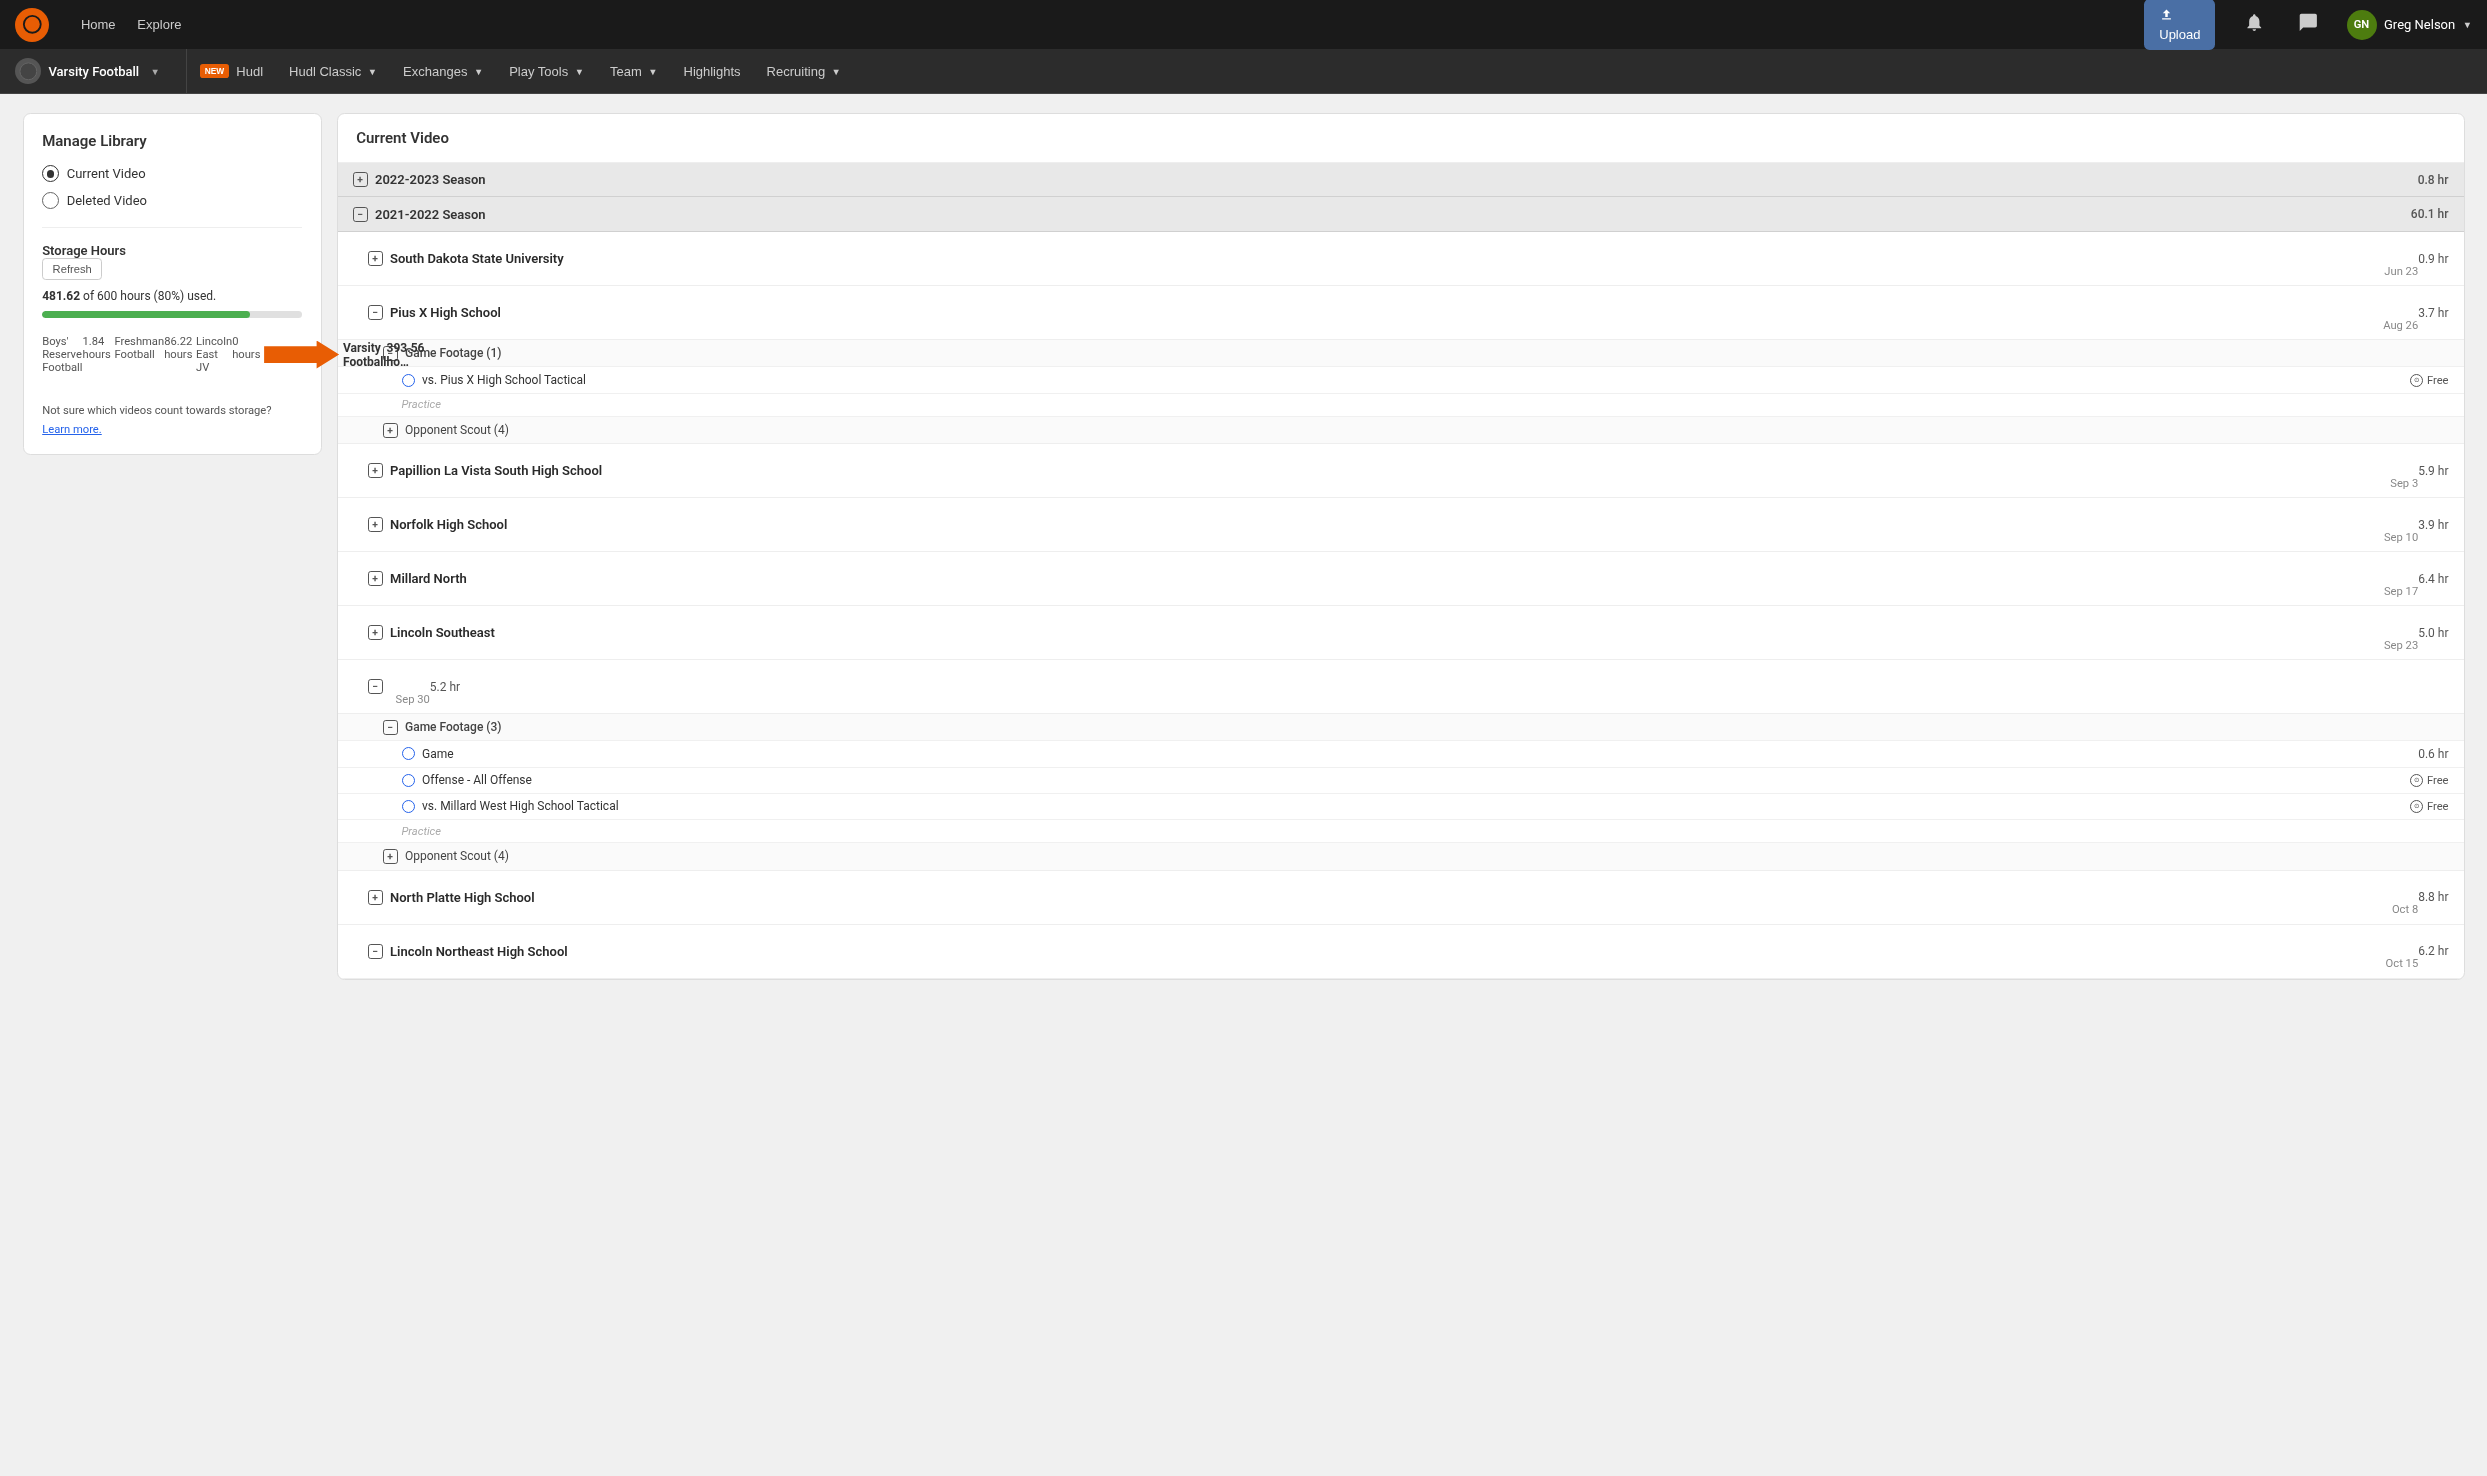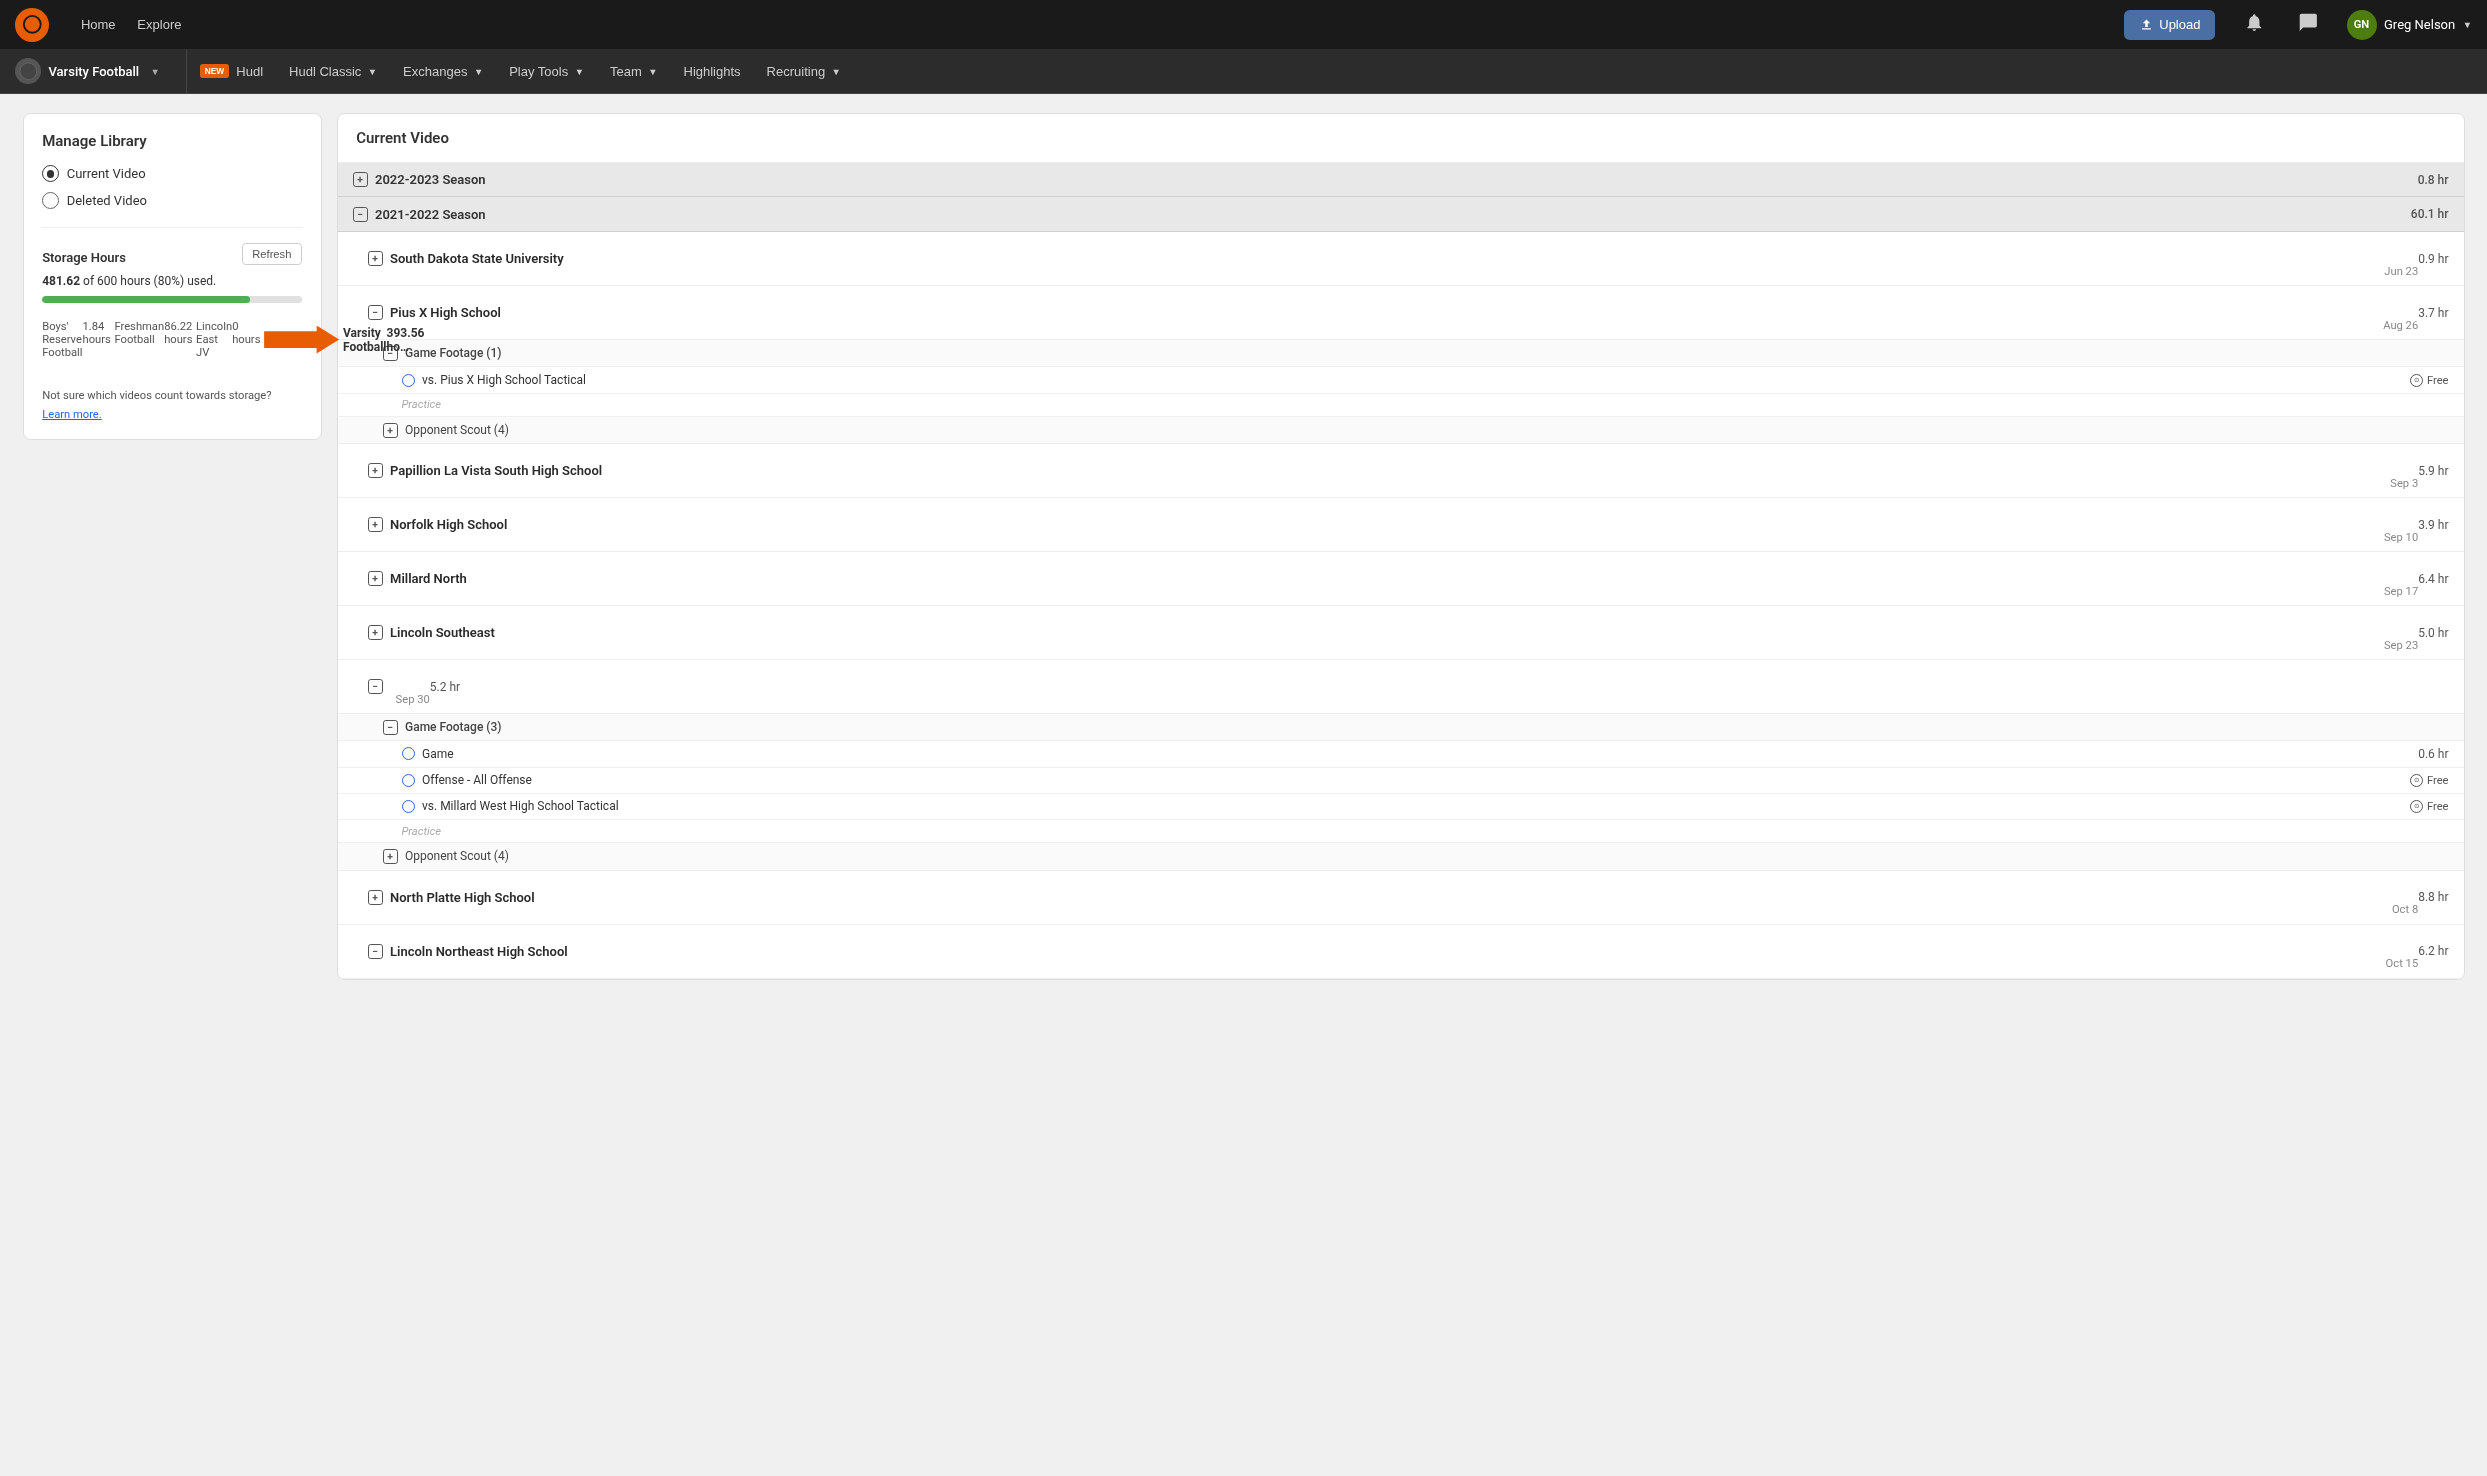--- a/index.html
+++ b/index.html
@@ -34,20 +34,21 @@
     .upload-btn {
       background: #4a6fa5;
       color: white;
       border: none;
       border-radius: 5.6px;
       padding: 7.5px 15px;
       cursor: pointer;
       display: flex; gap: 5.6px;
       font-size: 13px;
       font-weight: 500;
+      flex-direction: column;
     }
     .upload-icon-svg { width: 15px; height: 15px; fill: white; }
     .icon-btn {
       background: none; border: none; cursor: pointer;
       color: #ccc; font-size: 18.7px; padding: 5.6px;
       border-radius: 3.7px;
     }
     .user-area {
       display: flex; align-items: center; gap: 7.5px;
       color: #fff; cursor: pointer;
@@ -148,22 +149,23 @@
     .radio-circle.checked::after {
       content: '';
       width: 7.5px; height: 7.5px;
       background: #333;
       border-radius: 50%;
     }
     .radio-label { font-size: 13px; color: #333; }
     .divider { border: none; border-top: 0.9px solid #eee; margin: 15px 0; }
 
     .storage-header {
-      display: flex; align-items: flex-end; justify-content: space-between;
+      display: flex; align-items: flex-start; justify-content: space-between;
       margin-bottom: 9.4px;
+      flex-direction: column;
     }
     .storage-title { font-size: 13px; font-weight: 600; color: #333; }
     .refresh-btn {
       background: none;
       border: 0.9px solid #ccc;
       border-radius: 3.7px;
       padding: 3.7px 9.4px;
       font-size: 11.2px;
       color: #555;
       cursor: pointer;

